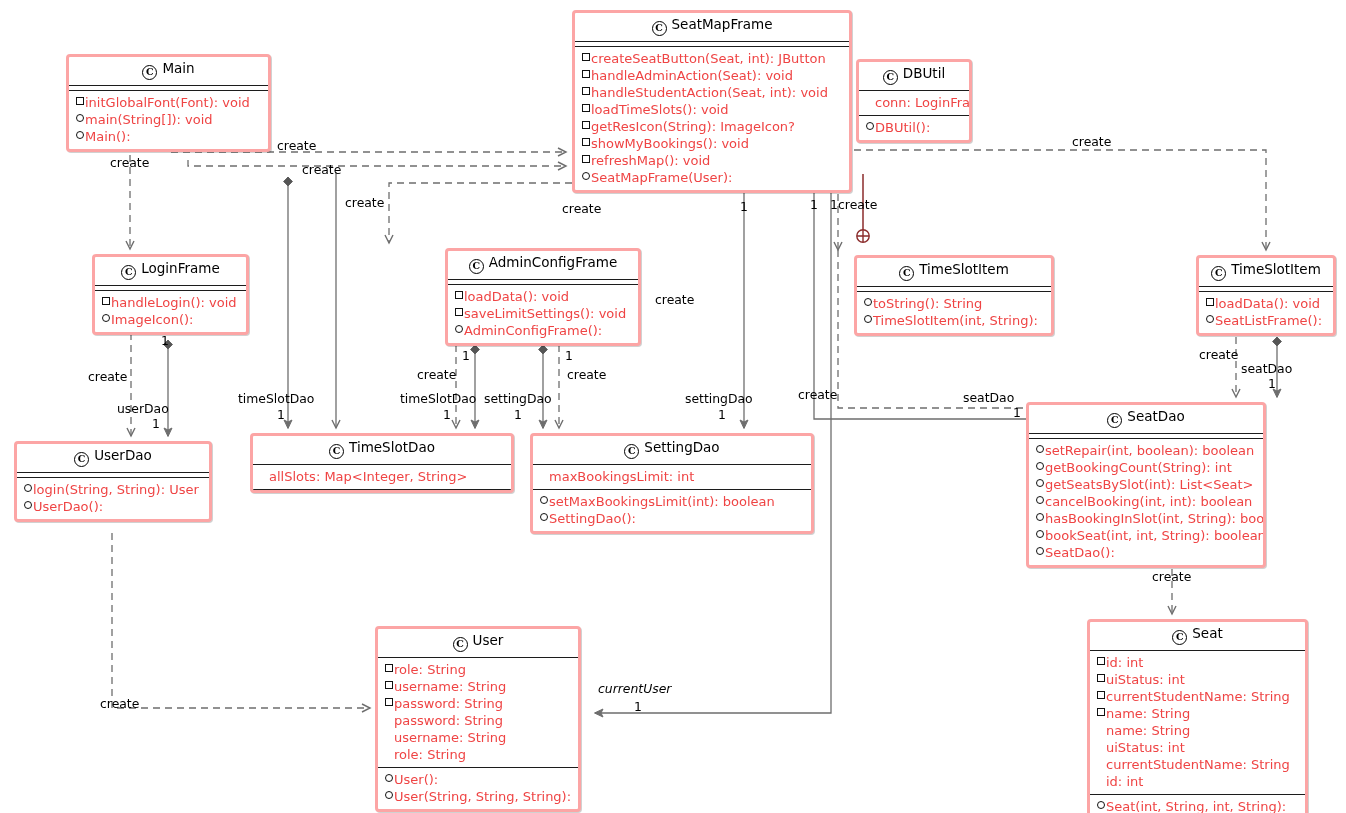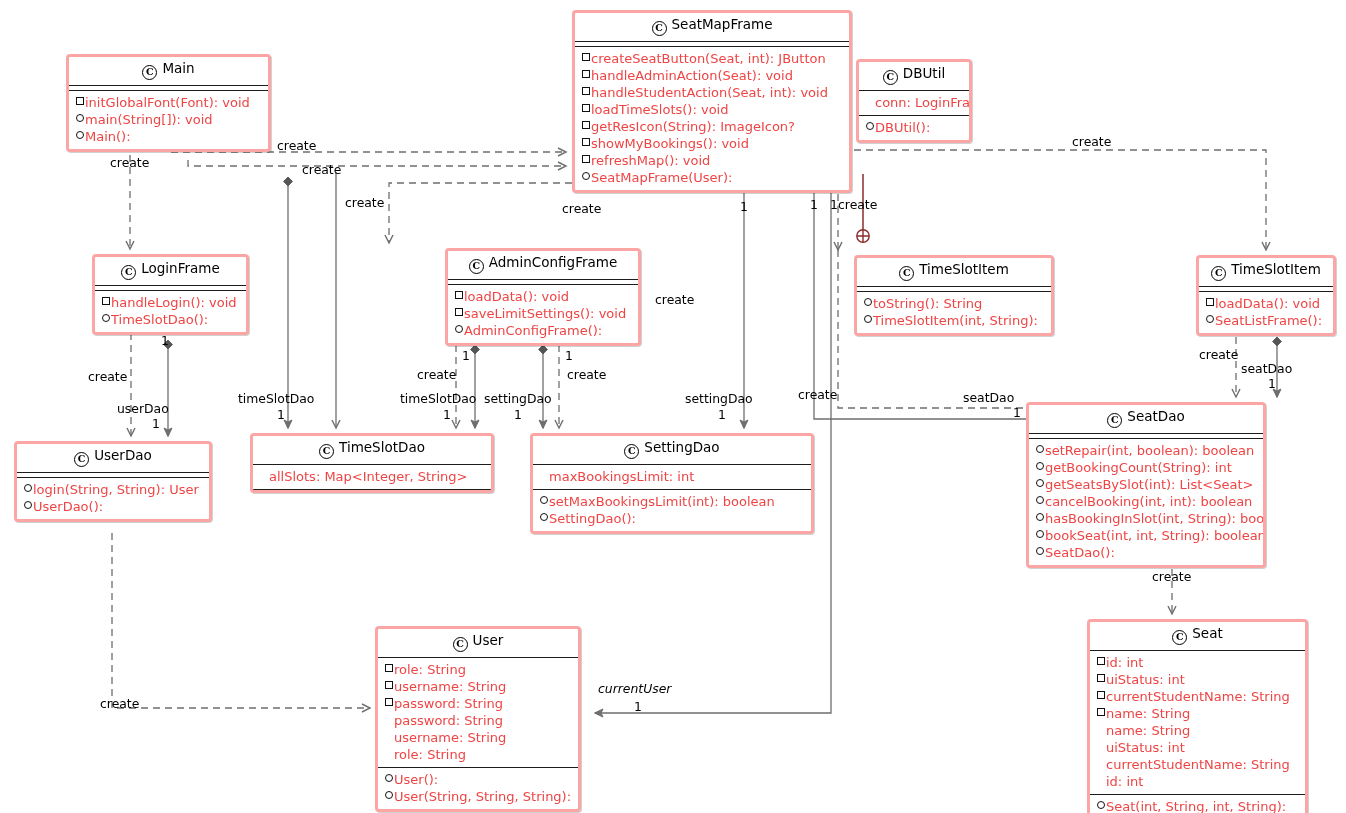--- a/index.html
+++ b/index.html
@@ -234,21 +234,21 @@
         <div class="uml-compartment">
           <div class="uml-row"><span class="vis vis-pub"></span><span>DBUtil():</span></div>
         </div>
       </div>
       <div class="uml-class" style="left: 92px; top: 254px; width: 157px;">
         <div class="uml-header"><span class="cls-badge">C</span><span>LoginFrame</span></div>
         <div class="uml-sep"></div>
         <div class="uml-emptybar"></div>
         <div class="uml-compartment">
           <div class="uml-row"><span class="vis vis-pkg"></span><span>handleLogin(): void</span></div>
-          <div class="uml-row"><span class="vis vis-pub"></span><span>TimeSlotDao():</span></div>
+          <div class="uml-row"><span class="vis vis-pub"></span><span>ImageIcon():</span></div>
         </div>
       </div>
       <div class="uml-class" style="left: 445px; top: 248px; width: 196px;">
         <div class="uml-header"><span class="cls-badge">C</span><span>AdminConfigFrame</span></div>
         <div class="uml-sep"></div>
         <div class="uml-emptybar"></div>
         <div class="uml-compartment">
           <div class="uml-row"><span class="vis vis-pkg"></span><span>loadData(): void</span></div>
           <div class="uml-row"><span class="vis vis-pkg"></span><span>saveLimitSettings(): void</span></div>
           <div class="uml-row"><span class="vis vis-pub"></span><span>AdminConfigFrame():</span></div>
@@ -274,21 +274,21 @@
       </div>
       <div class="uml-class" style="left: 14px; top: 441px; width: 198px;">
         <div class="uml-header"><span class="cls-badge">C</span><span>UserDao</span></div>
         <div class="uml-sep"></div>
         <div class="uml-emptybar"></div>
         <div class="uml-compartment">
           <div class="uml-row"><span class="vis vis-pub"></span><span>login(String, String): User</span></div>
           <div class="uml-row"><span class="vis vis-pub"></span><span>UserDao():</span></div>
         </div>
       </div>
-      <div class="uml-class" style="left: 250px; top: 433px; width: 244px;">
+      <div class="uml-class" style="left: 250px; top: 433px; width: 264px;">
         <div class="uml-header"><span class="cls-badge">C</span><span>TimeSlotDao</span></div>
         <div class="uml-sep"></div>
         <div class="uml-compartment">
           <div class="uml-row"><span class="vis vis-none"></span><span>allSlots: Map&lt;Integer, String&gt;</span></div>
         </div>
         <div class="uml-sep"></div>
       </div>
       <div class="uml-class" style="left: 530px; top: 433px; width: 284px;">
         <div class="uml-header"><span class="cls-badge">C</span><span>SettingDao</span></div>
         <div class="uml-sep"></div>

